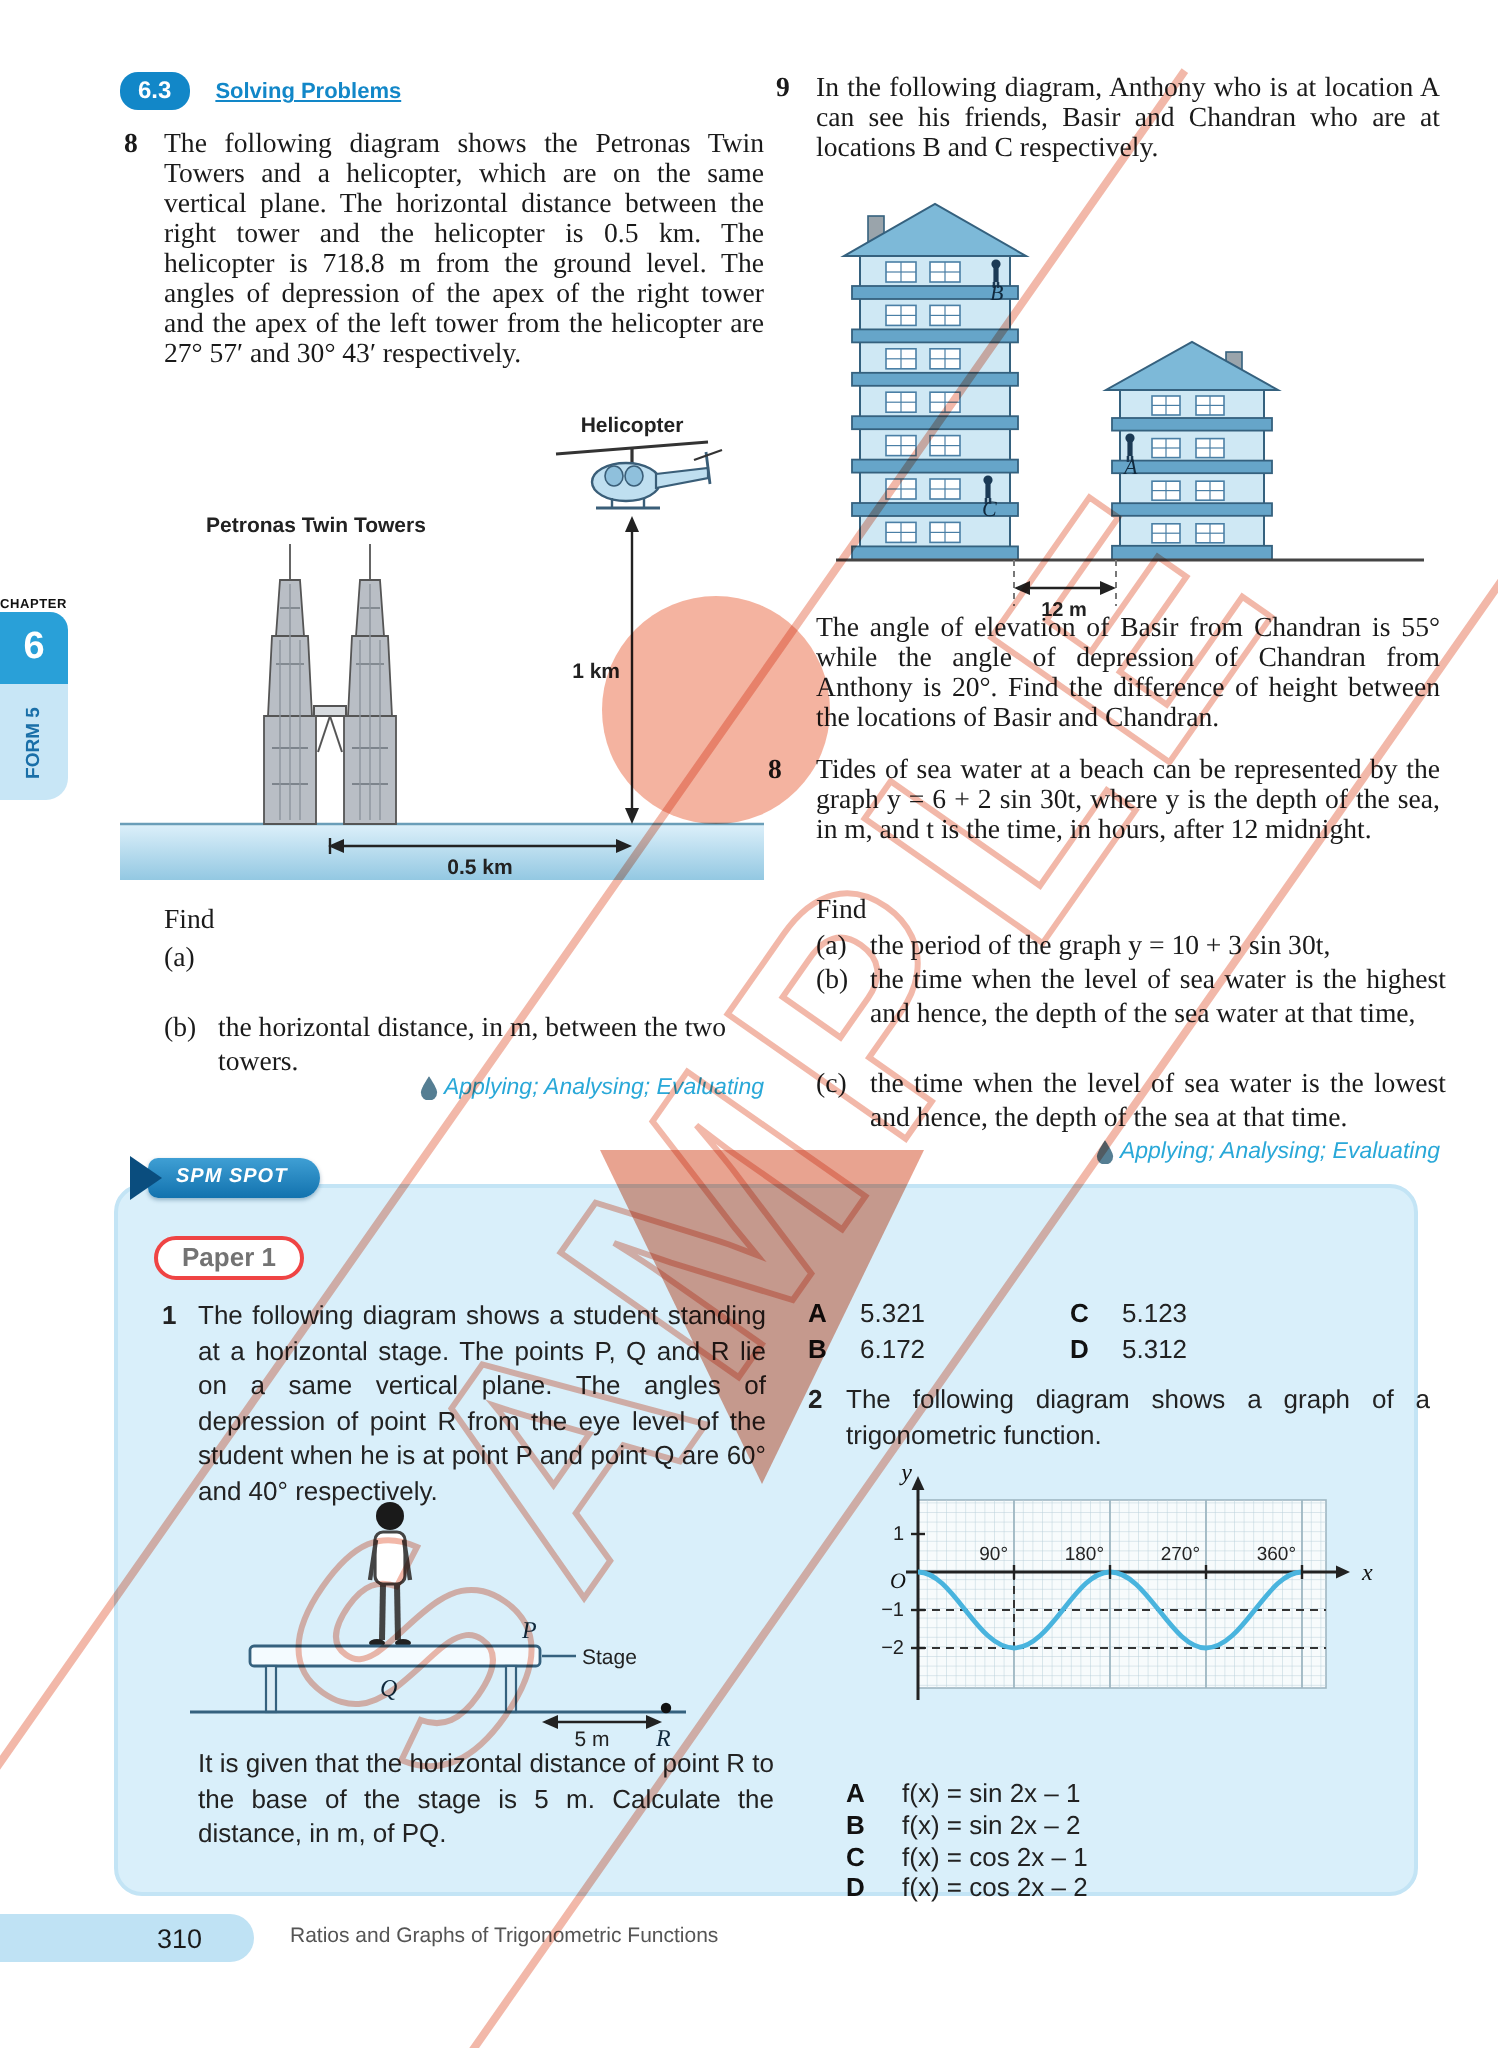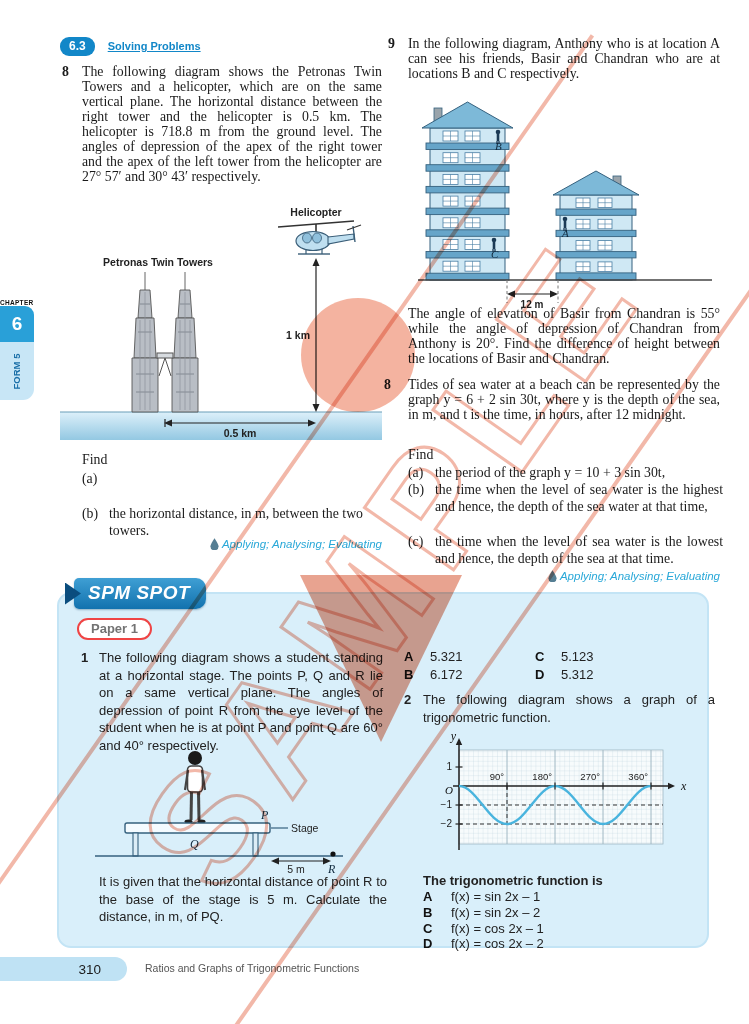--- a/index.html
+++ b/index.html
@@ -33,21 +33,21 @@
     display:flex; align-items:center; justify-content:center; }
   .form-text { transform:rotate(-90deg); font-family:"Liberation Sans",sans-serif; font-weight:bold;
     font-size:9.5px; color:#1a6fa8; white-space:nowrap; }
 
   
   .spm-box { position:absolute; left:57px; top:592px; width:652px; height:356px;
     background:#d9effa; border:2px solid #c3e4f5; border-radius:14px; }
   .spm-header { position:absolute; left:6px; top:-16px; display:flex; align-items:center; }
   .spm-chevron { width:16px; height:22px; background:#0a4d7e; clip-path:polygon(0 0,100% 50%,0 100%); margin-right:-7px; }
   .spm-header-label { background:linear-gradient(#3f9fd4,#1272ae); color:#fff; font-family:"Liberation Sans",sans-serif;
-    font-weight:bold; font-style:italic; font-size:19px; padding:4px 16px 5px 14px; border-radius:5px 10px 10px 5px;
+    font-weight:bold; font-style:italic; font-size:10px; padding:4px 16px 5px 14px; border-radius:5px 10px 10px 5px;
     letter-spacing:0.5px; box-shadow:0 1px 2px rgba(0,60,100,.35); }
   .paper-pill { background:#fff; border:2px solid #ef4444; border-radius:11px; padding:1px 12px 2px;
     font-family:"Liberation Sans",sans-serif; font-weight:bold; font-size:13px; color:#737373; display:inline-block; }
   .spm-text { font-family:"Liberation Sans",sans-serif; font-size:13px; line-height:17.6px; color:#222; }
   .opt-letter { font-weight:bold; font-family:"Liberation Sans",sans-serif; font-size:13px; color:#111; }
   .opt-value  { font-family:"Liberation Sans",sans-serif; font-size:13px; color:#222; }
 
   
   .footer-pill { position:absolute; left:0; top:957px; width:127px; height:24px; background:#bfe2f4;
     border-radius:0 12px 12px 0; display:flex; align-items:center; justify-content:flex-end;
@@ -475,21 +475,20 @@
       <text x="28" y="62" class="lbl-it" font-size="11" text-anchor="end" fill="#111">O</text>
       <text x="27" y="38" font-size="10" text-anchor="end" fill="#222">1</text>
       <text x="27" y="76" font-size="10" text-anchor="end" fill="#222">−1</text>
       <text x="27" y="95" font-size="10" text-anchor="end" fill="#222">−2</text>
       <text x="79" y="48" font-size="9.5" text-anchor="end" fill="#222">90°</text>
       <text x="127" y="48" font-size="9.5" text-anchor="end" fill="#222">180°</text>
       <text x="175" y="48" font-size="9.5" text-anchor="end" fill="#222">270°</text>
       <text x="223" y="48" font-size="9.5" text-anchor="end" fill="#222">360°</text>
     </svg>
 
-    <div class="abs spm-text" style="left:364px;top:278px;font-weight:bold;color:#222;">The trigonometric function is</div>
 
     <div class="abs" style="left:364px;top:295px;width:290px;">
       <div style="display:flex;line-height:15.8px;">
         <span class="opt-letter" style="width:28px;">A</span>
         <span class="opt-value">f(x) = sin 2x – 1</span>
       </div>
       <div style="display:flex;line-height:15.8px;">
         <span class="opt-letter" style="width:28px;">B</span>
         <span class="opt-value">f(x) = sin 2x – 2</span>
       </div>

